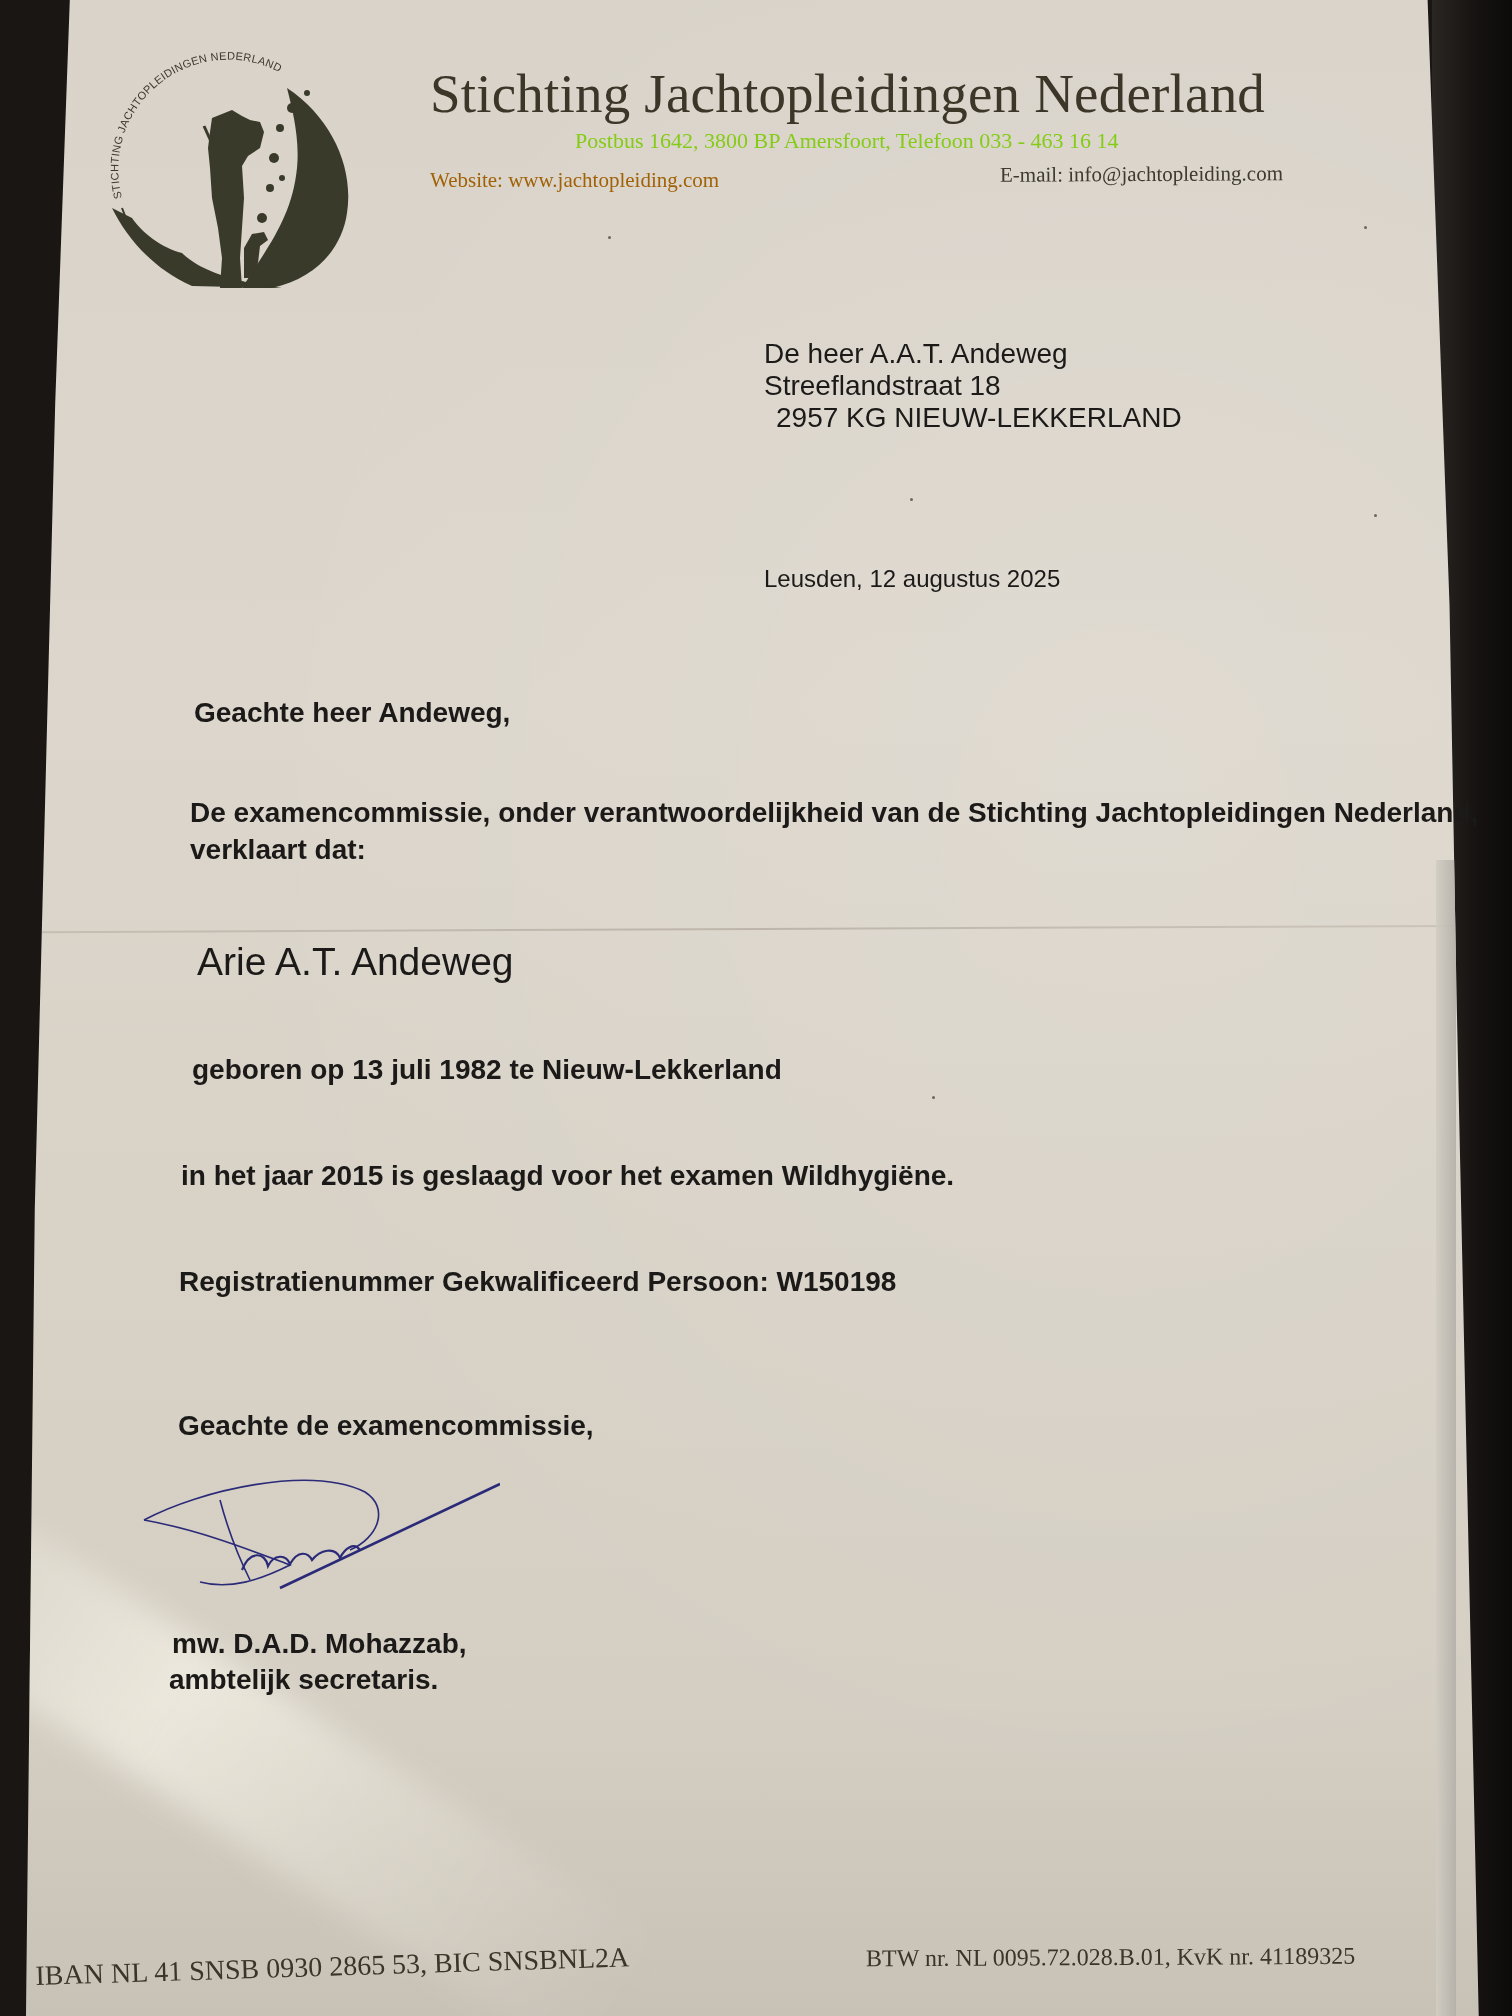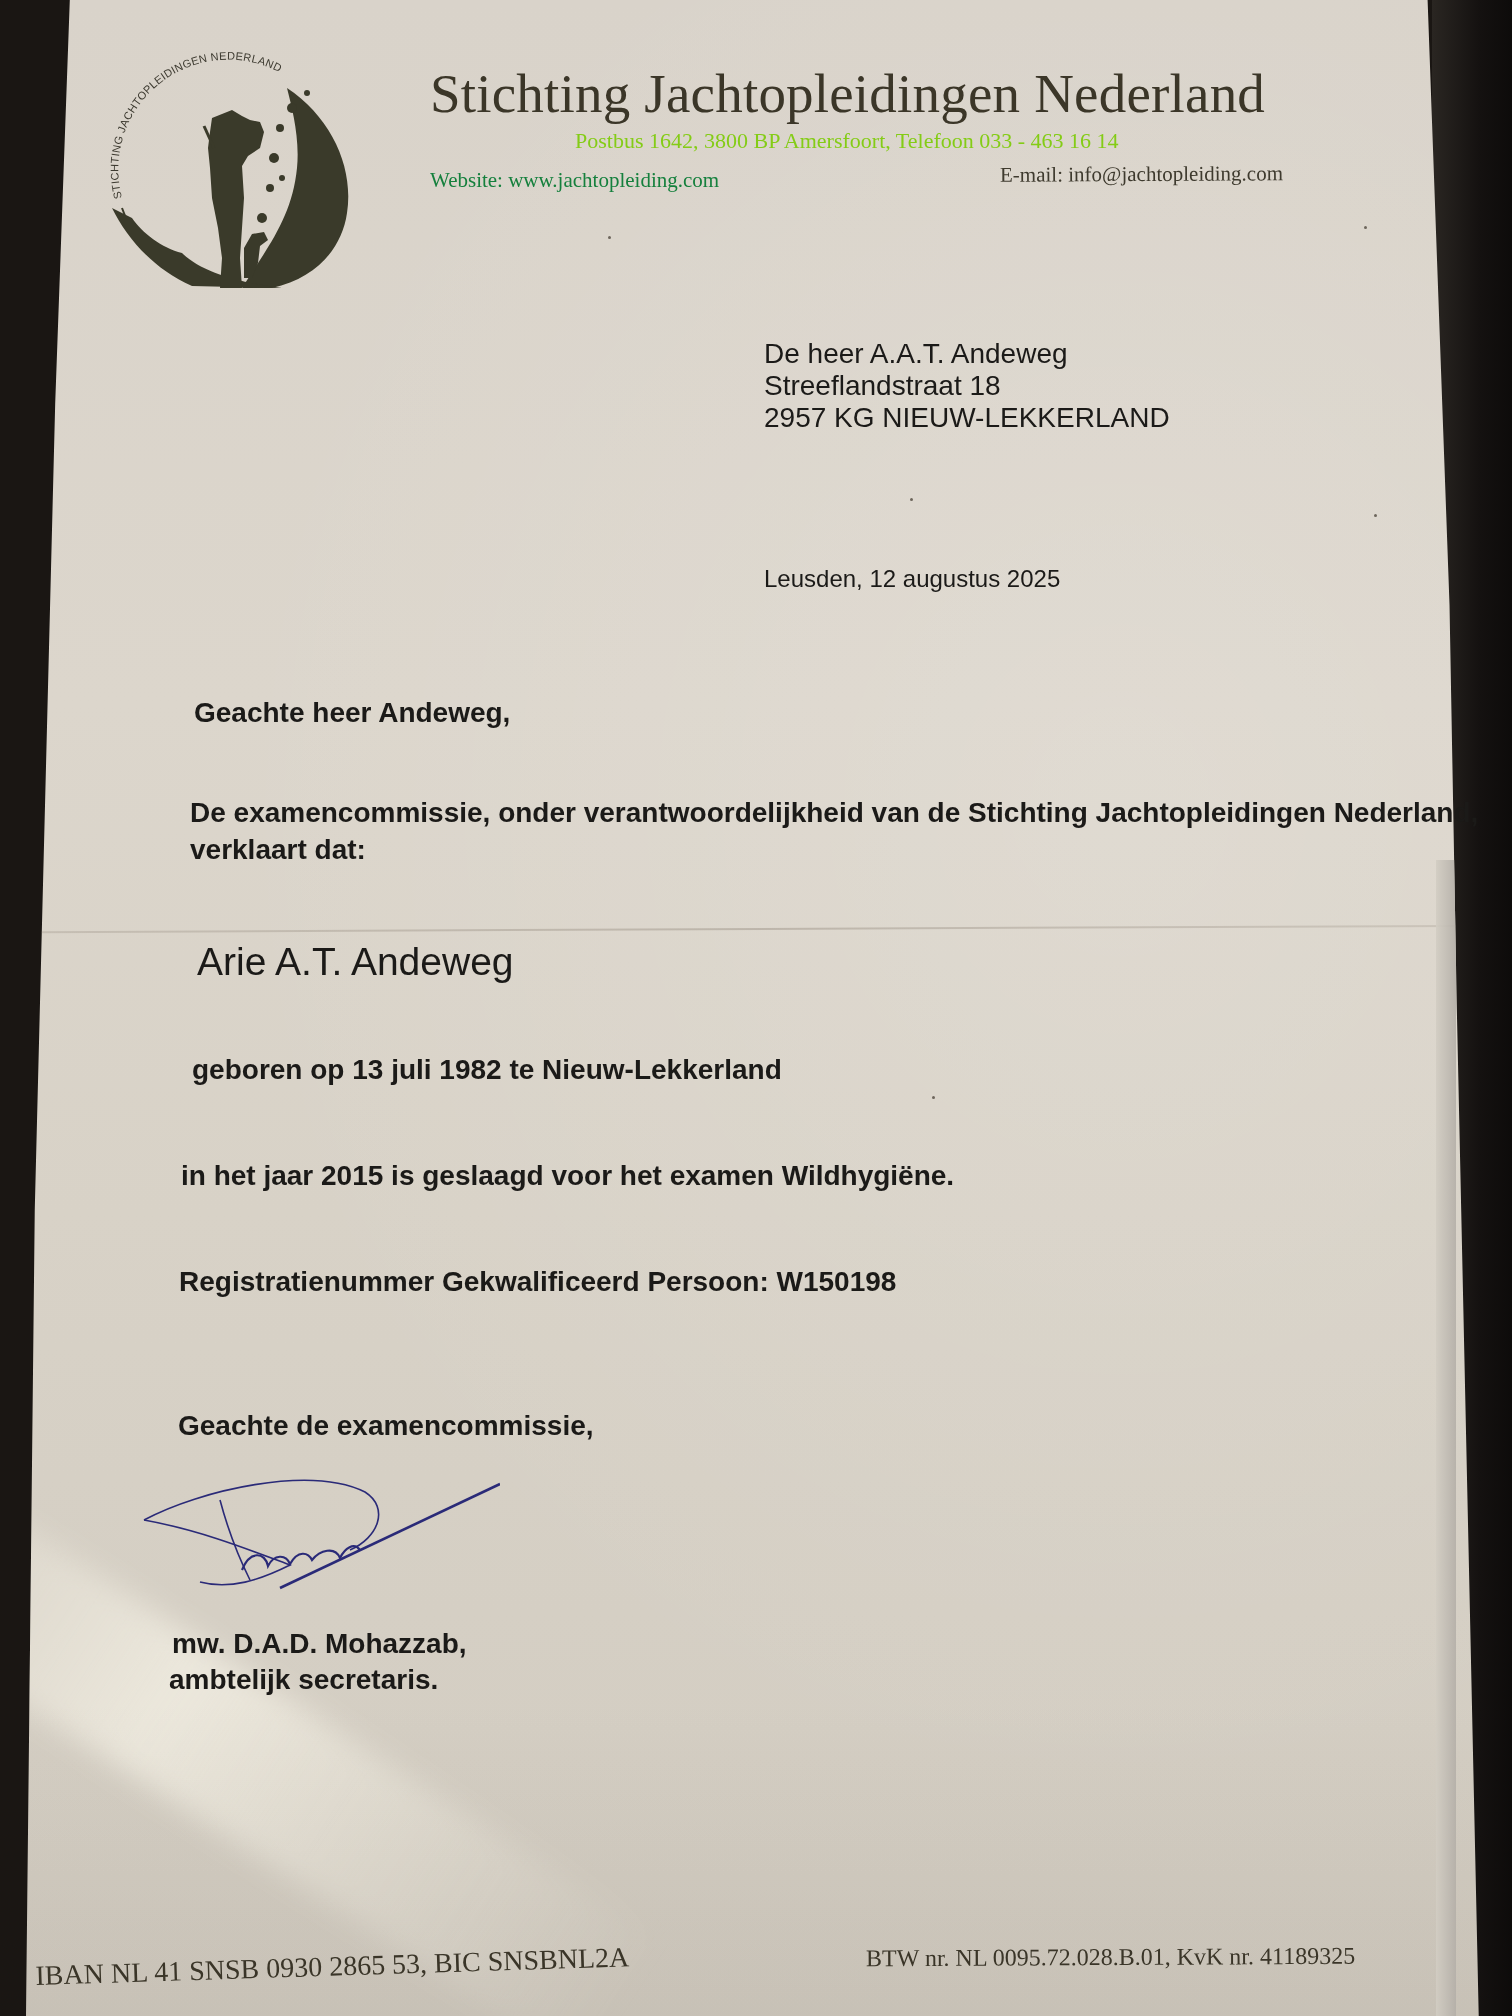--- a/index.html
+++ b/index.html
@@ -43,21 +43,21 @@
     }
 
     .abs { position: absolute; white-space: nowrap; }
     .serif { font-family: "Liberation Serif", serif; color: #3a3528; }
     .sans { font-family: "Liberation Sans", sans-serif; color: #1b1a18; }
 
     .logo { position: absolute; left: 92px; top: 48px; width: 270px; height: 250px; }
 
     .org-name { left: 430px; top: 62px; font-size: 55px; letter-spacing: 0.2px; color: #3b3628; transform: scaleX(1.0); }
     .org-address { left: 575px; top: 128px; font-size: 22px; color: #84cc16; }
-    .org-website { left: 430px; top: 168px; font-size: 21px; color: #15803d; }
+    .org-website { left: 430px; top: 168px; font-size: 21px; color: #a16207; }
     .org-email { left: 1000px; top: 162px; font-size: 21px; color: #3e3a2e; transform: rotate(-0.3deg); }
 
     .addr { left: 764px; font-size: 28px; }
     .date { left: 764px; top: 546px; font-size: 24px; margin-top: 19px; }
 
     .body-text { font-size: 28px; font-weight: bold; }
     .name-big { font-size: 39px; margin-left: 12px; }
 
     .signature { position: absolute; left: 140px; top: 1470px; width: 360px; height: 140px; }
 
@@ -108,21 +108,21 @@
   <path d="M 152 200 L 160 186 L 172 184 L 176 192 L 168 198 L 166 215 L 160 230 L 152 230 Z" fill="#3a3a2a"></path>
 </svg>
 
 <div class="abs serif org-name">Stichting Jachtopleidingen Nederland</div>
 <div class="abs serif org-address">Postbus 1642, 3800 BP  Amersfoort, Telefoon 033 - 463 16 14</div>
 <div class="abs serif org-website">Website: www.jachtopleiding.com</div>
 <div class="abs serif org-email">E-mail: info@jachtopleiding.com</div>
 
 <div class="abs sans addr" style="top:338px;">De heer A.A.T. Andeweg</div>
 <div class="abs sans addr" style="top:370px;">Streeflandstraat 18</div>
-<div class="abs sans addr" style="top:402px;">2957 KG  NIEUW-LEKKERLAND</div>
+<div class="abs sans addr" style="top:402px;margin-left:12px;">2957 KG  NIEUW-LEKKERLAND</div>
 
 <div class="abs sans date">Leusden, 12 augustus 2025</div>
 
 <div class="abs sans body-text" style="left:194px; top:697px;">Geachte heer Andeweg,</div>
 <div class="abs sans body-text" style="left:190px; top:797px;">De examencommissie, onder verantwoordelijkheid van de Stichting Jachtopleidingen Nederland,</div>
 <div class="abs sans body-text" style="left:190px; top:834px;">verklaart dat:</div>
 
 <div class="abs sans name-big" style="left:185px; top:940px;">Arie A.T. Andeweg</div>
 
 <div class="abs sans body-text" style="left:192px; top:1054px;">geboren op 13 juli 1982 te Nieuw-Lekkerland</div>

